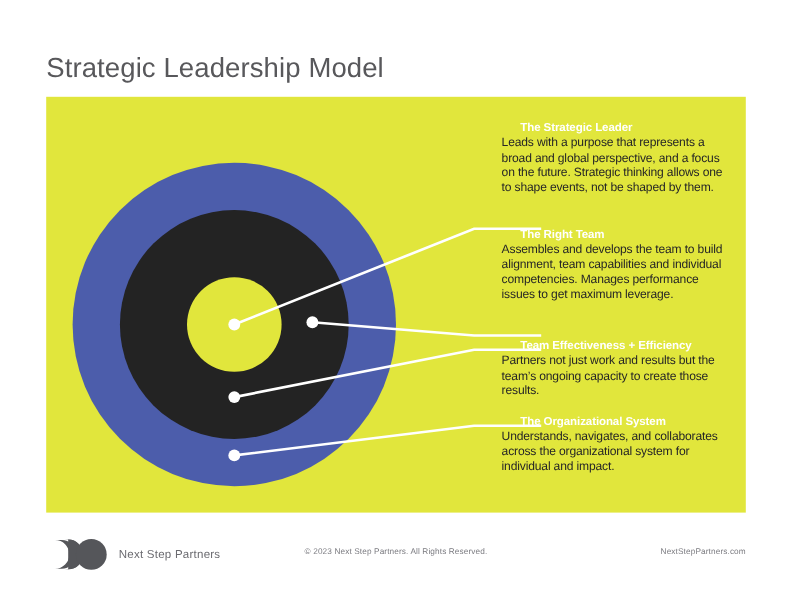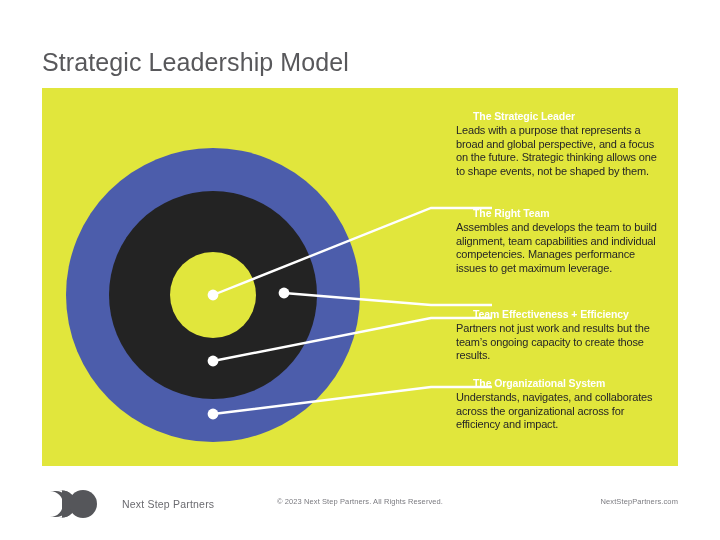--- a/index.html
+++ b/index.html
@@ -87,21 +87,20 @@
     top: 484px;
     width: 720px;
     height: 42px;
   }
   #footer-logo {
     position: absolute;
     left: 46px;
     top: 5px;
     display: flex;
     align-items: center;
-    gap: 14px;
   }
   #logo-mark {
     display: block;
   }
   #logo-wordmark {
     margin-left: 10px;
     font-size: 10.5px;
     color: #6b6b70;
     letter-spacing: 0.2px;
     white-space: nowrap;
@@ -168,21 +167,21 @@
     <p class="callout-body">Assembles and develops the team to build alignment, team capabilities and individual competencies. Manages performance issues to get maximum leverage.</p>
   </div>
 
   <div class="callout" id="callout-3">
     <p class="callout-heading">Team Effectiveness + Efficiency</p>
     <p class="callout-body">Partners not just work and results but the team’s ongoing capacity to create those results.</p>
   </div>
 
   <div class="callout" id="callout-4">
     <p class="callout-heading">The Organizational System</p>
-    <p class="callout-body">Understands, navigates, and collaborates across the organizational across for efficiency and impact.</p>
+    <p class="callout-body">Understands, navigates, and collaborates across the organizational system for individual and impact.</p>
   </div>
 
   <div id="footer">
 
     <div id="footer-logo">
       <svg id="logo-mark" width="52" height="30" viewBox="0 0 52 30">
 
         <path d="M10 2 A13 13 0 0 1 10 28 L4 28 A13 13 0 0 0 4 2 Z" fill="#55565a"></path>
 
         <path d="M16 1.5 A13.5 13.5 0 0 1 16 28.5 L13 28.5 A13.5 13.5 0 0 0 13 1.5 Z" fill="#55565a"></path>

